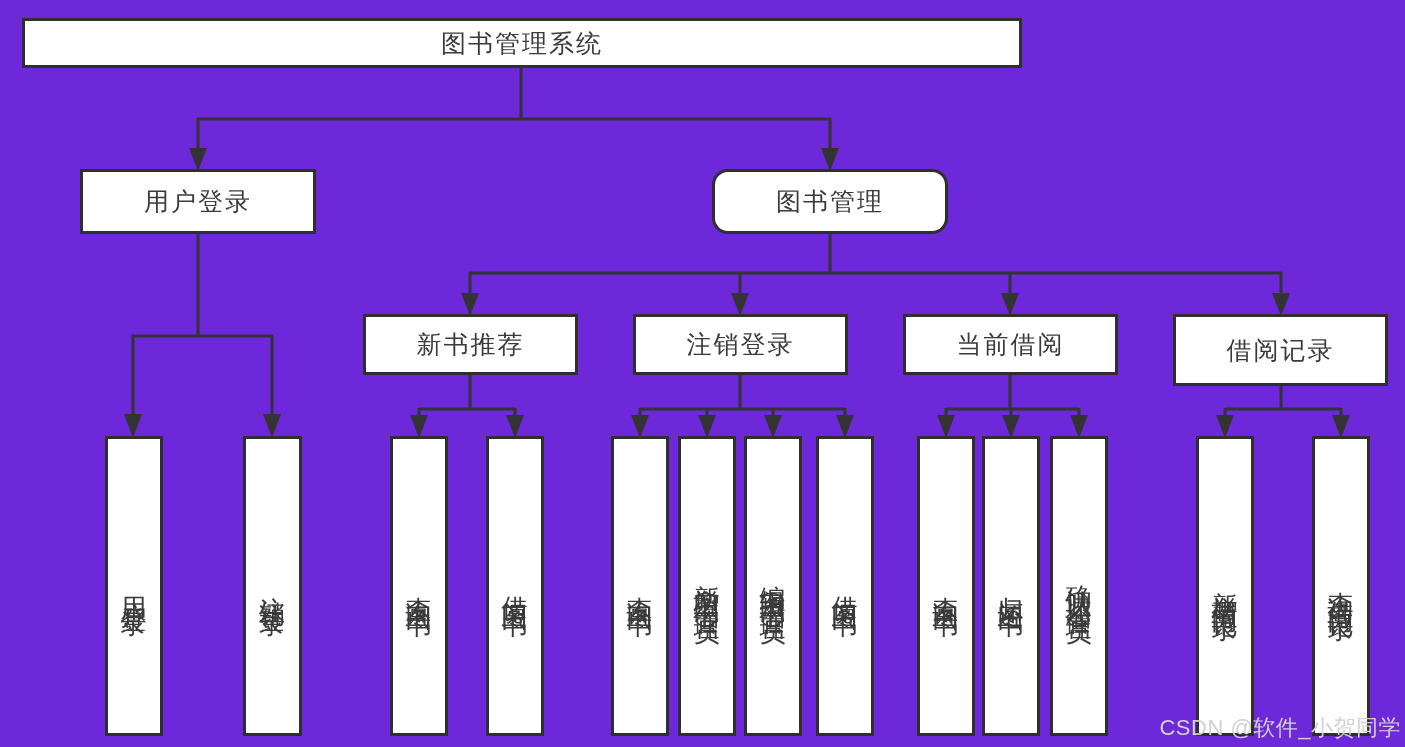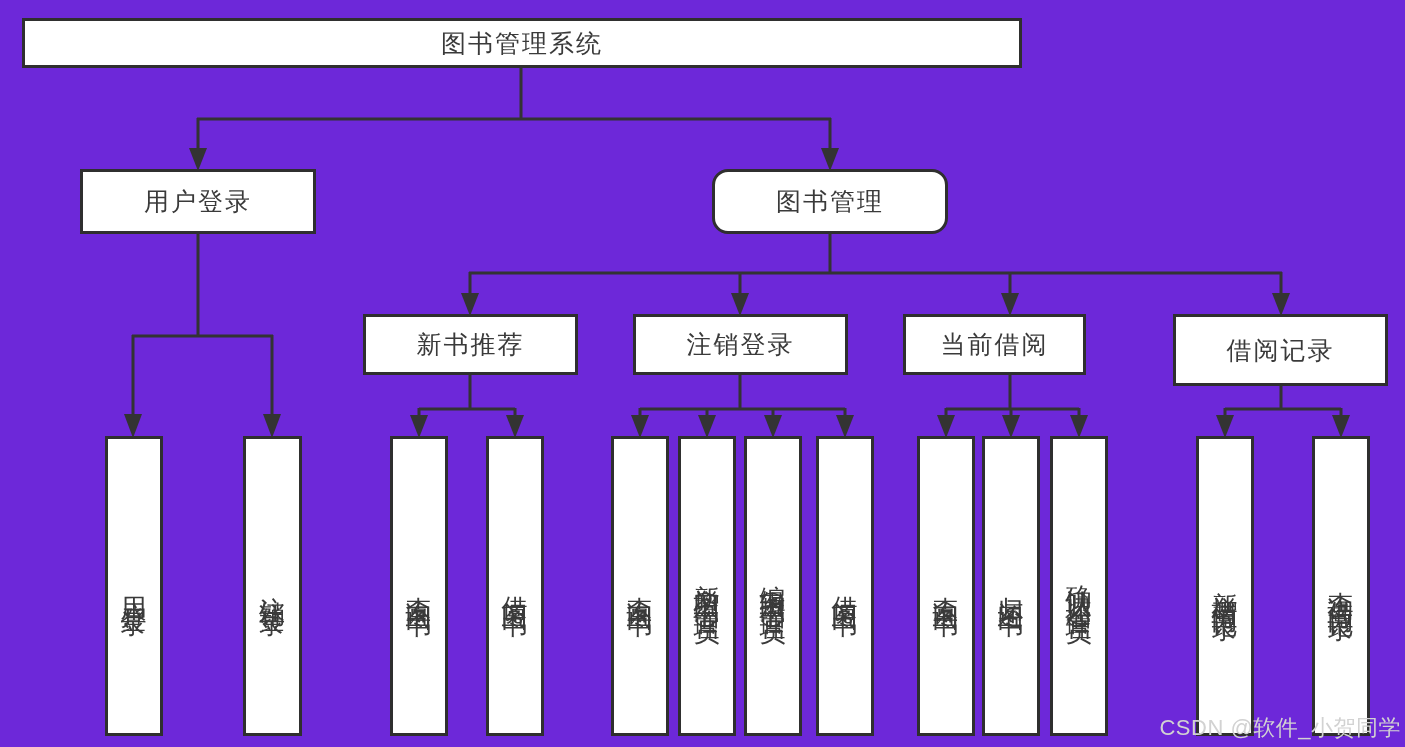--- a/index.html
+++ b/index.html
@@ -121,21 +121,21 @@
   <div class="node" style="left:712px; top:169px; width:236px; height:65px;border-radius:16px;">
     <span class="lbl">图书管理</span>
   </div>
 
   <div class="node" style="left:363px; top:314px; width:215px; height:61px;">
     <span class="lbl">新书推荐</span>
   </div>
   <div class="node" style="left:633px; top:314px; width:215px; height:61px;">
     <span class="lbl">注销登录</span>
   </div>
-  <div class="node" style="left:903px; top:314px; width:183px; height:61px;">
+  <div class="node" style="left:903px; top:314px; width:215px; height:61px;">
     <span class="lbl">当前借阅</span>
   </div>
   <div class="node" style="left:1173px; top:314px; width:215px; height:72px;">
     <span class="lbl">借阅记录</span>
   </div>
 
   <div class="node leaf" style="left:105px; top:436px; width:58px; height:300px;">
     <span class="lbl">用户登录</span>
   </div>
   <div class="node leaf" style="left:243px; top:436px; width:59px; height:300px;">

